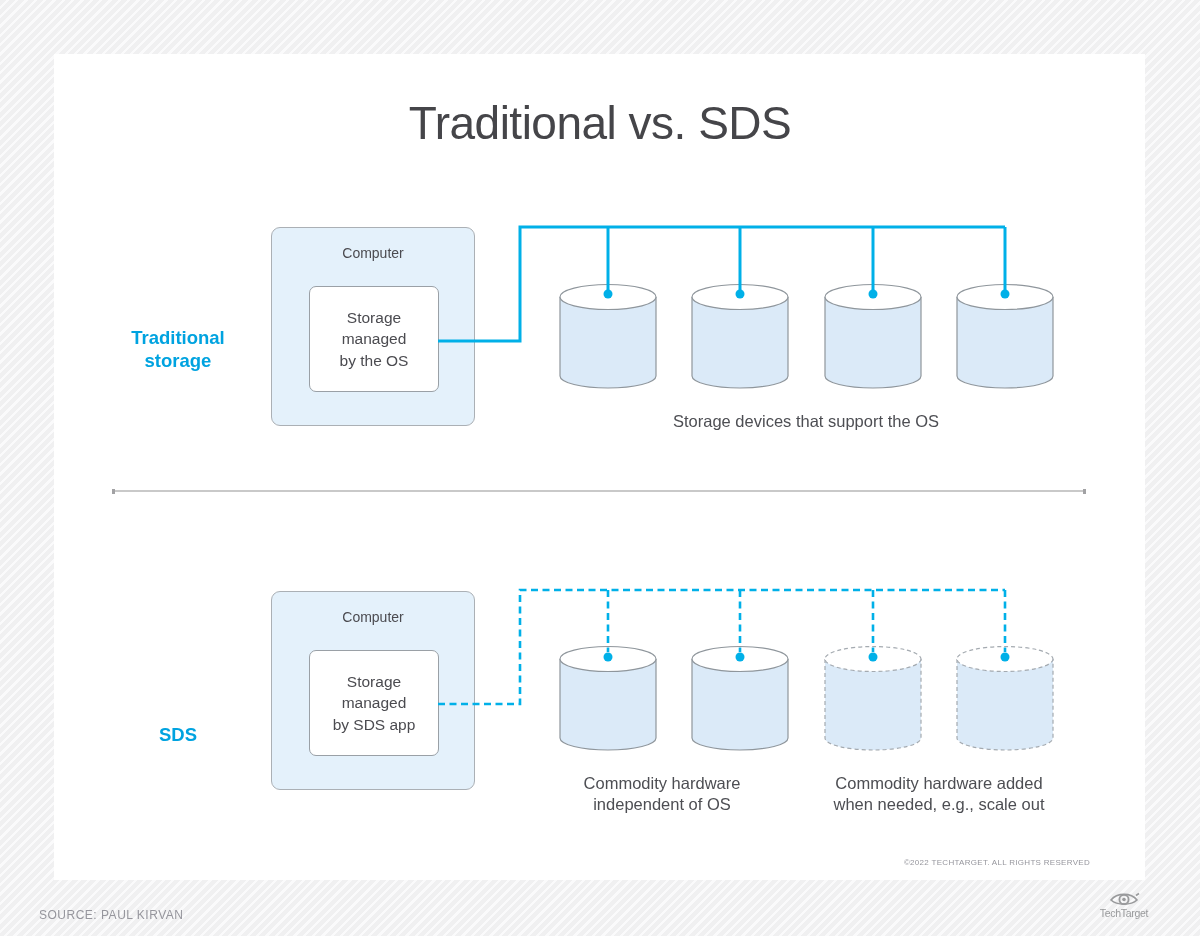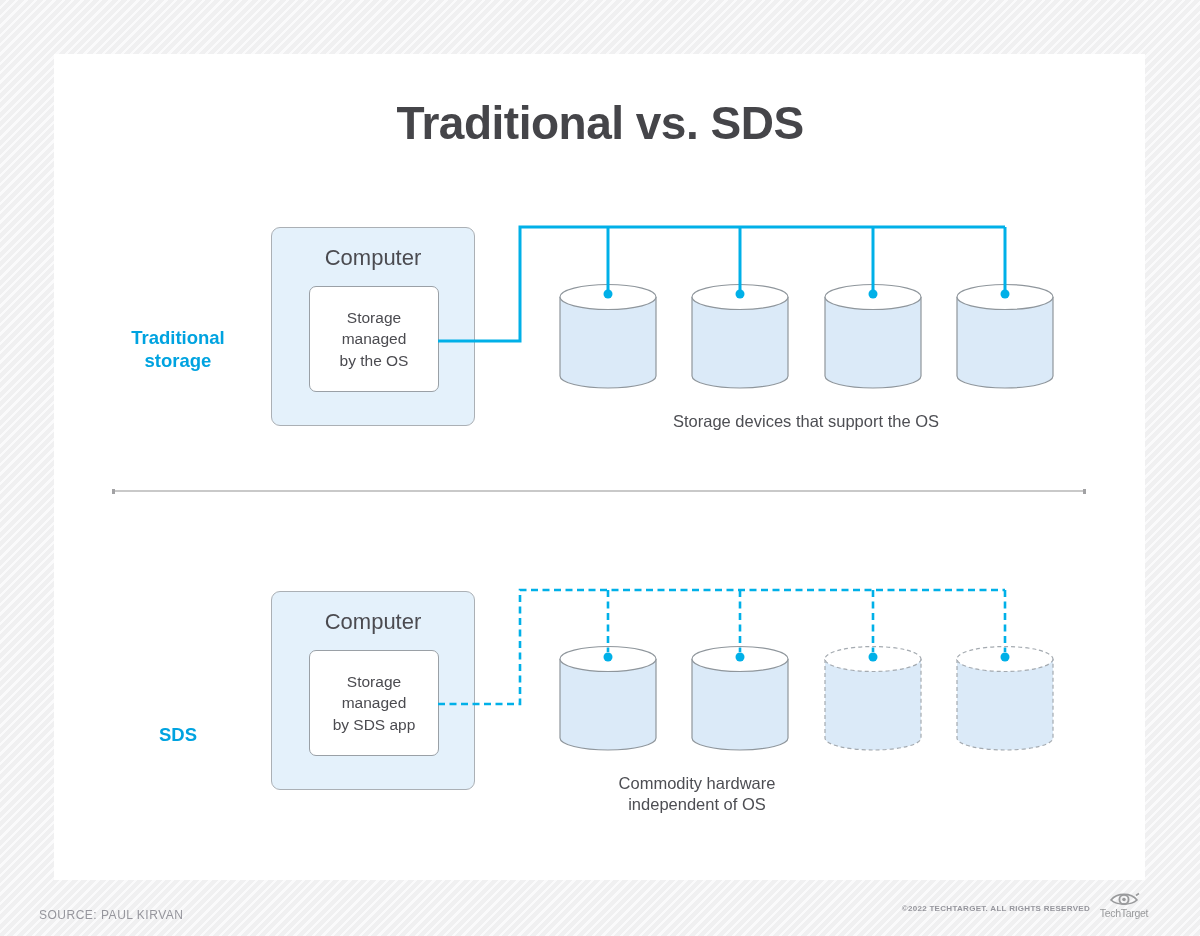--- a/index.html
+++ b/index.html
@@ -11,35 +11,35 @@
   .canvas{
     position:relative;width:1200px;height:936px;overflow:hidden;
     background:repeating-linear-gradient(135deg,#f0f0f1 0px,#f0f0f1 4.4px,#fafafb 4.4px,#fafafb 6.6px);
   }
   .card{
     position:absolute;left:54px;top:54px;width:1091px;height:826px;
     background:#ffffff;
   }
   .title{
     position:absolute;left:100px;top:96px;width:1000px;
-    text-align:center;font-size:46px;font-weight:700;color:#454549;
+    text-align:center;font-size:46px;font-weight:400;color:#454549;
     letter-spacing:-0.5px;
   }
   .row-label{
     position:absolute;width:150px;text-align:center;
     font-size:18.5px;font-weight:700;color:#00a3e0;line-height:1.22;
   }
   .computer-box{
     position:absolute;width:204px;height:199px;
     background:#e4f1fb;border:1px solid #abb0b5;border-radius:9px;
     box-sizing:border-box;
   }
   .computer-title{
     padding-top:17px;text-align:center;
-    font-size:22px;color:#4b4b50;
+    font-size:14px;color:#4b4b50;
   }
   .inner-box{
     position:absolute;left:37px;top:58px;width:130px;height:106px;
     background:#ffffff;border:1px solid #9aa0a6;border-radius:7px;
     box-sizing:border-box;text-align:center;
     font-size:15.5px;color:#4b4b50;line-height:1.38;
     display:flex;flex-direction:column;justify-content:center;
   }
   .inner-box span{display:block;}
   .caption{
@@ -58,22 +58,22 @@
   .divider-cap.right{right:0;}
   .connectors{
     position:absolute;left:0;top:0;width:1200px;height:936px;
     pointer-events:none;
   }
   .footer-source{
     position:absolute;left:39px;top:908px;
     font-size:12px;font-weight:400;color:#96969d;letter-spacing:0.5px;
   }
   .footer-copyright{
-    position:absolute;left:890px;top:904px;width:200px;text-align:right;
-    font-size:8px;font-weight:700;color:#96969d;letter-spacing:0.3px;
+    position:absolute;left:890px;top:858px;width:200px;text-align:right;
+    font-size:8px;font-weight:400;color:#96969d;letter-spacing:0.3px;
   }
   .logo{position:absolute;left:1098px;top:890px;width:52px;height:36px;}
   .logo-text{
     position:absolute;left:0;top:17px;width:52px;text-align:center;
     font-size:10.5px;font-weight:400;color:#999a9c;letter-spacing:-0.3px;
   }
 </style>
 </head>
 <body>
 
@@ -158,23 +158,27 @@
       <ellipse cx="49" cy="14" rx="48" ry="12.5" fill="#ffffff" stroke="#a4aab0" stroke-width="1.2" stroke-dasharray="4 3"></ellipse>
     </svg>
   </div>
   <div class="cyl" style="left:956px;top:645px;">
     <svg width="98" height="108" viewBox="0 0 98 108">
       <path d="M1,14 L1,93 A48,12 0 0 0 97,93 L97,14" fill="#dbeaf8" stroke="#a4aab0" stroke-width="1.2" stroke-dasharray="4 3"></path>
       <ellipse cx="49" cy="14" rx="48" ry="12.5" fill="#ffffff" stroke="#a4aab0" stroke-width="1.2" stroke-dasharray="4 3"></ellipse>
     </svg>
   </div>
 
-  <div class="caption" style="left:572px;top:773px;width:250px;">
+  <div class="caption" style="left:537px;top:773px;width:250px;">
     <span style="display:block;">Commodity hardware</span>
     <span style="display:block;">independent of OS</span>
+  </div>
+  <div class="caption" style="left:812px;top:773px;width:254px;">
+    <span style="display:block;">Commodity hardware added</span>
+    <span style="display:block;">when needed, e.g., scale out</span>
   </div>
 
   <svg class="connectors" width="1200" height="936" viewBox="0 0 1200 936">
 
     <g stroke="#00b0e8" stroke-width="3" fill="none">
       <path d="M438,341 L520,341 L520,227 L1005,227"></path>
       <line x1="608" y1="227" x2="608" y2="290"></line>
       <line x1="740" y1="227" x2="740" y2="290"></line>
       <line x1="873" y1="227" x2="873" y2="290"></line>
       <line x1="1005" y1="227" x2="1005" y2="290"></line>

